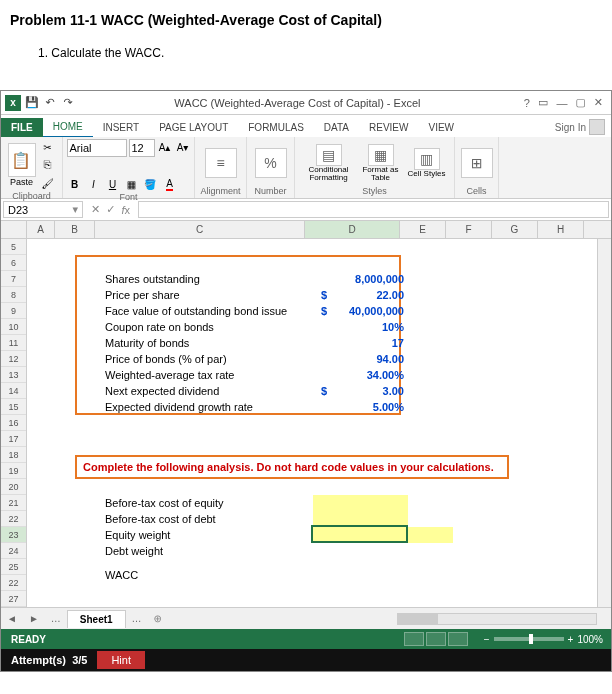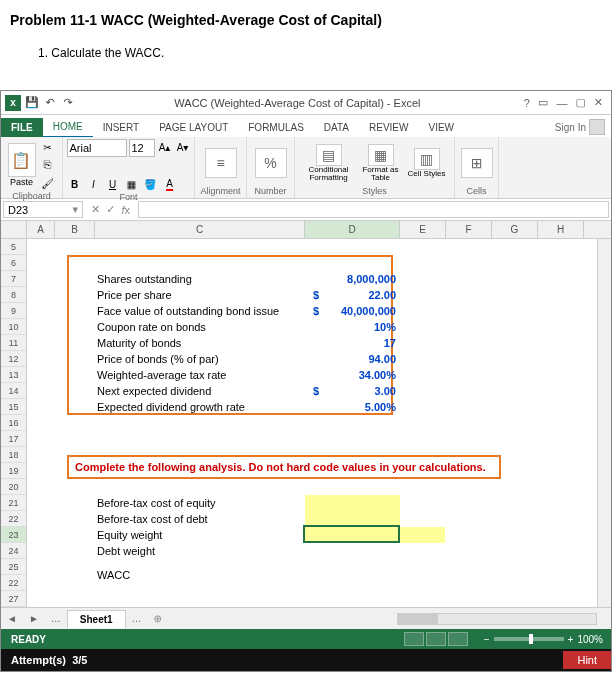--- a/index.html
+++ b/index.html
@@ -37,21 +37,21 @@
   .fx-input { flex:1; border:1px solid #ccc; margin:2px; background:#fff;}
   .sheet { position: relative; background:#fff;}
   .colhdr { display:flex; height:18px; background:#f0f0f0; border-bottom:1px solid #ccc;}
   .rowhdr-spacer { width:26px; border-right:1px solid #ccc;}
   .ch { border-right:1px solid #ccc; text-align:center; font-size:10px; color:#555; display:flex; align-items:center; justify-content:center;}
   .ch.selected { background:#d4e8d4; }
   .grid { display:flex;}
   .rownums { width:26px; background:#f0f0f0; border-right:1px solid #ccc;}
   .rn { height:16px; border-bottom:1px solid #ddd; text-align:center; font-size:9px; color:#555; line-height:16px;}
   .rn.selected { background:#d4e8d4;}
-  .cells-area { position:relative; flex:1; height:368px;}
+  .cells-area { position:relative; flex:1; height:368px;margin-left:8px;}
   .orange-box { position:absolute; border:2px solid #e87722;}
   .data-row { position:absolute; display:flex; font-size:11px; height:16px; align-items:center;}
   .data-label { width:210px; padding-left:2px;}
   .data-dollar { width:20px; text-align:right; color:#0044cc; font-weight:bold; padding-right:6px;}
   .data-val { width:75px; text-align:right; color:#0044cc; font-weight:bold; padding-right:4px;}
   .instruction { position:absolute; color:#cc0000; font-weight:bold; font-size:11px; border:2px solid #e87722; padding:4px 6px;}
   .answer-row { position:absolute; display:flex; font-size:11px; height:16px; align-items:center;}
   .answer-label { width:210px; padding-left:2px;}
   .hl { position:absolute; background:#ffff99;}
   .active-cell { position:absolute; border:2px solid #217346;}
@@ -62,21 +62,21 @@
   .tab-add { padding:0 6px; color:#888;}
   .hscroll { flex:0 0 200px; height:12px; background:#e8e8e8; border:1px solid #ccc; margin-left:auto; margin-right:14px; position:relative;}
   .hscroll-thumb{ position:absolute; left:0; width:40px; top:0; bottom:0; background:#ccc;}
   .statusbar { display:flex; align-items:center; height:20px; background:#217346; color:#fff; font-size:10px;}
   .status-ready { padding:0 10px; font-weight:bold;}
   .view-btns { margin-left:auto; display:flex; gap:2px;}
   .vb { width:20px; height:14px; background:rgba(255,255,255,0.15); border:1px solid rgba(255,255,255,0.3);}
   .zoom { display:flex; align-items:center; gap:4px; padding:0 8px; margin-left:8px;}
   .zoom-track { width:70px; height:4px; background:rgba(255,255,255,0.4); position:relative;}
   .zoom-thumb { position:absolute; left:50%; top:-3px; width:4px; height:10px; background:#fff;}
-  .hw-bar { display:flex; align-items:center; height:22px; background:#111; color:#fff; font-size:11px; justify-content:space-between;}
+  .hw-bar { display:flex; align-items:center; height:22px; background:#111; color:#fff; font-size:11px; }
   .attempts { padding:0 10px;}
   .attempts b{font-weight:bold;}
   .hint { background:#c32f2f; padding:3px 14px; margin-right:0;}
 </style>
 </head>
 <body>
 
 <div class="problem-header">
   <div class="problem-title">Problem 11-1 WACC (Weighted-Average Cost of Capital)</div>
   <div class="problem-instr">1. Calculate the WACC.</div>

